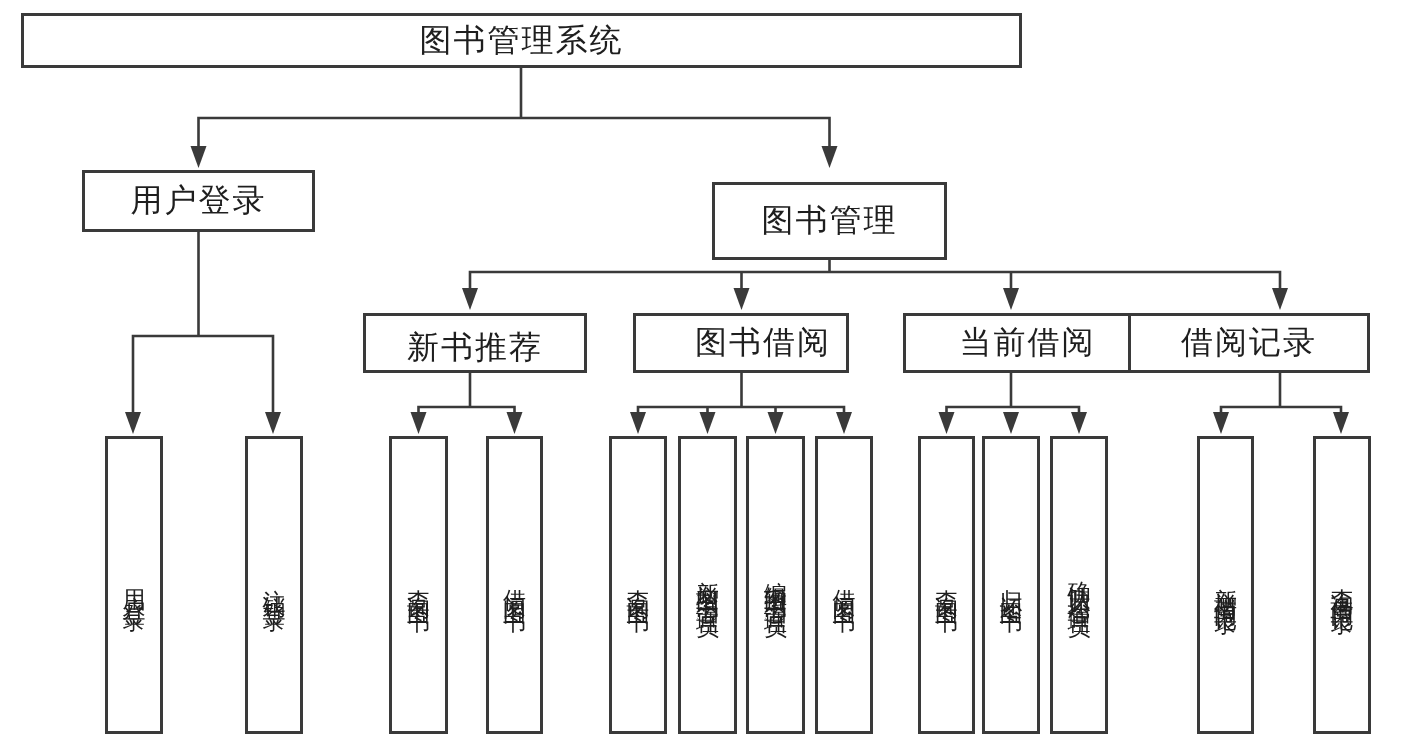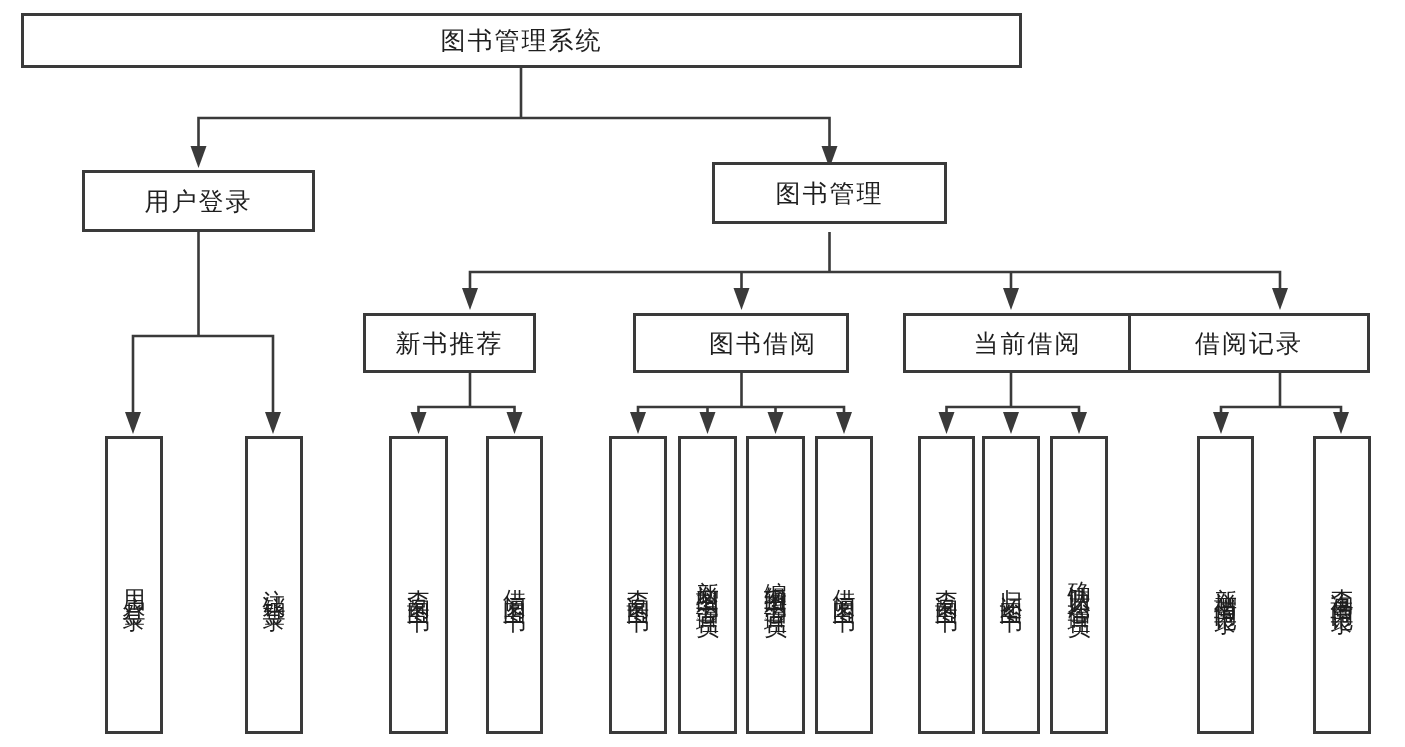--- a/index.html
+++ b/index.html
@@ -17,21 +17,21 @@
     background: #ffffff;
     border: 3px solid #3a3a3a;
     box-sizing: border-box;
     display: flex;
     align-items: center;
     justify-content: center;
     color: #1e1e1e;
     z-index: 2;
   }
   .box.h span {
-    font-size: 25px;
+    font-size: 32px;
     letter-spacing: 2px;
     white-space: nowrap;
     font-family: Liberation Mono, monospace;
   }
   .box.v span {
     writing-mode: vertical-rl;
     text-orientation: mixed;
     font-size: 23px;
     letter-spacing: 7px;
     line-height: 1;
@@ -93,25 +93,25 @@
     </g>
   </svg>
 
   <div class="box h" style="left:21px; top:13px; width:1001px; height:55px;">
     <span>图书管理系统</span>
   </div>
 
   <div class="box h" style="left:82px; top:170px; width:233px; height:62px;">
     <span>用户登录</span>
   </div>
-  <div class="box h" style="left:712px; top:162px; width:235px; height:62px;">
+  <div class="box h" style="left:712px; top:182px; width:235px; height:78px;">
     <span>图书管理</span>
   </div>
 
-  <div class="box h" style="left:363px; top:313px; width:173px; height:60px;">
+  <div class="box h" style="left:363px; top:313px; width:224px; height:60px;align-items:flex-end;">
     <span>新书推荐</span>
   </div>
   <div class="box h" style="left:633px; top:313px; width:216px; height:60px;padding-left:44px;">
     <span>图书借阅</span>
   </div>
   <div class="box h" style="left:903px; top:313px; width:249px; height:60px;">
     <span>当前借阅</span>
   </div>
   <div class="box h" style="left:1128px; top:313px; width:242px; height:60px;">
     <span>借阅记录</span>

